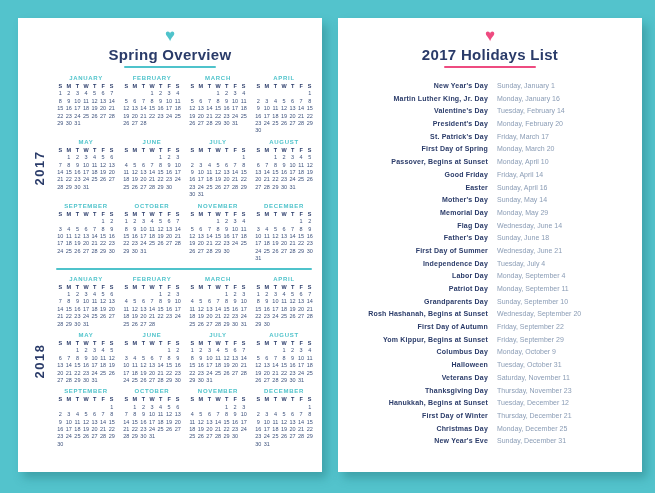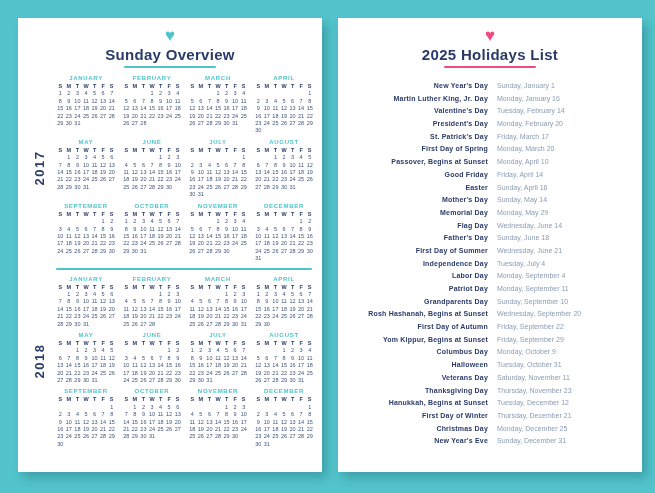--- a/index.html
+++ b/index.html
@@ -71,21 +71,21 @@
   }
   .holiday-date{
     margin-left:9px;color:var(--datetext,#8a9cb5);
   }
 </style>
 </head>
 <body style="--bg: #53c3cc; --teal: #4fc3cb; --pink: #ee4b80; --navy: #2a3b69; --daytext: #3f537d; --datetext: #8a9cb5;">
 
 <div class="page page-left">
   <div class="heart teal">♥</div>
-  <h1 class="page-title">Sunday Overview</h1>
+  <h1 class="page-title">Spring Overview</h1>
   <div class="title-rule teal-bg"></div>
 
   <div class="year-section">
     <div class="year-label">2017</div>
     <div class="months-grid">
         <div class="month">
           <div class="month-name">JANUARY</div>
           <div class="day-grid">
             <span class="wd">S</span>
             <span class="wd">M</span>
@@ -1183,21 +1183,21 @@
             <span class="day">30</span>
             <span class="day">31</span>
           </div>
         </div>
       </div>
   </div>
 </div>
 
 <div class="page page-right">
   <div class="heart pink">♥</div>
-  <h1 class="page-title">2025 Holidays List</h1>
+  <h1 class="page-title">2017 Holidays List</h1>
   <div class="title-rule pink-bg"></div>
 
   <div class="holiday-list">
       <div class="holiday-row">
         <span class="holiday-name">New Year's Day</span>
         <span class="holiday-date">Sunday, January 1</span>
       </div>
       <div class="holiday-row">
         <span class="holiday-name">Martin Luther King, Jr. Day</span>
         <span class="holiday-date">Monday, January 16</span>

